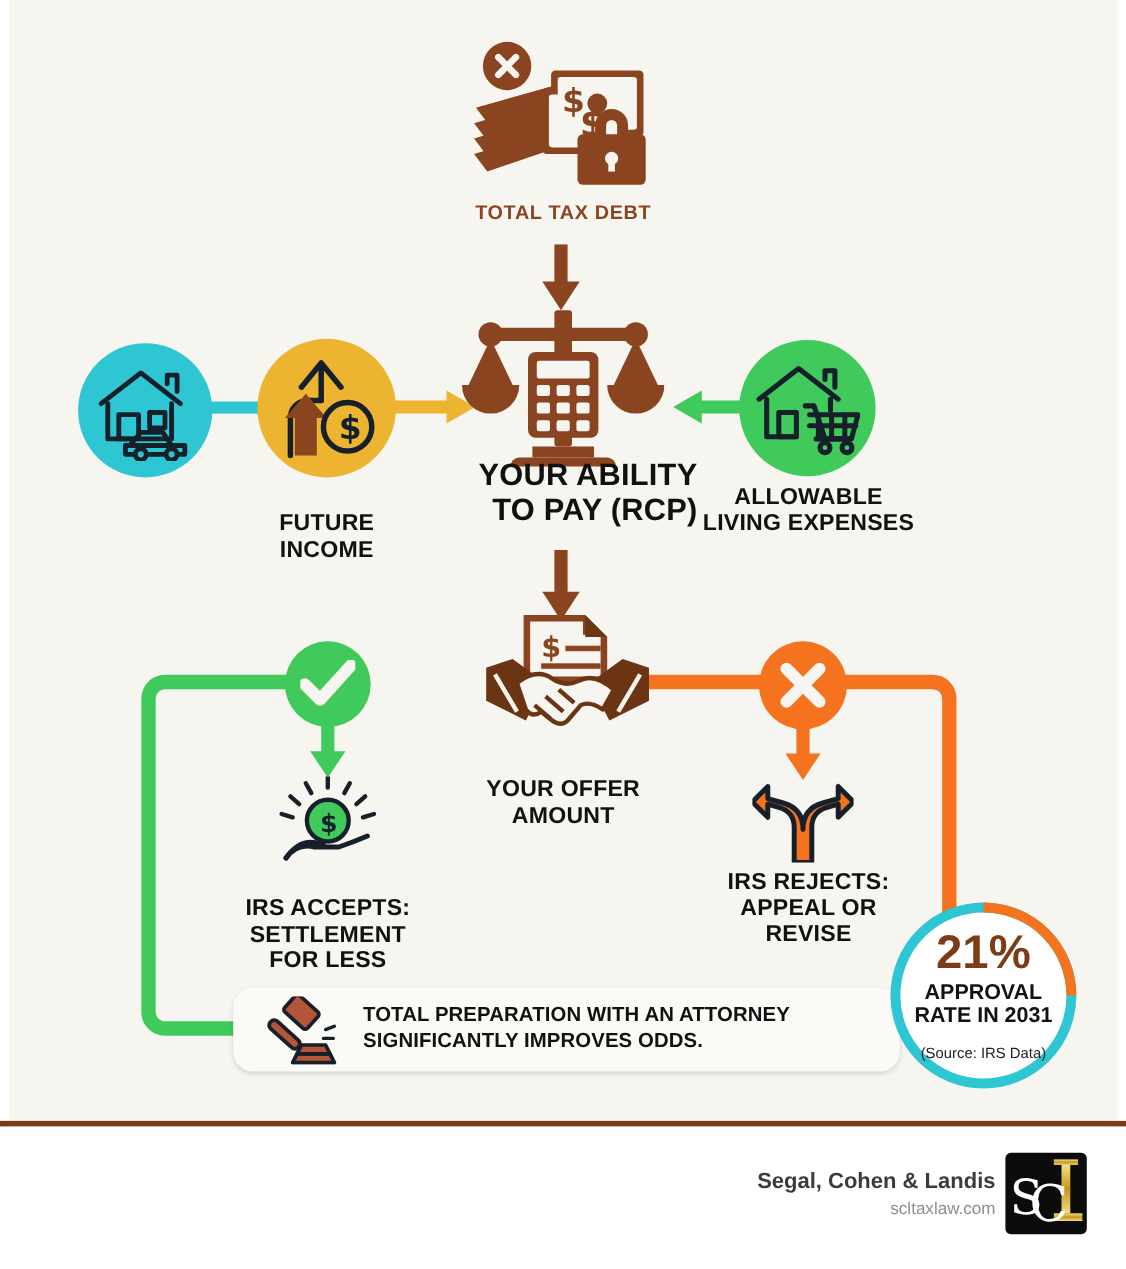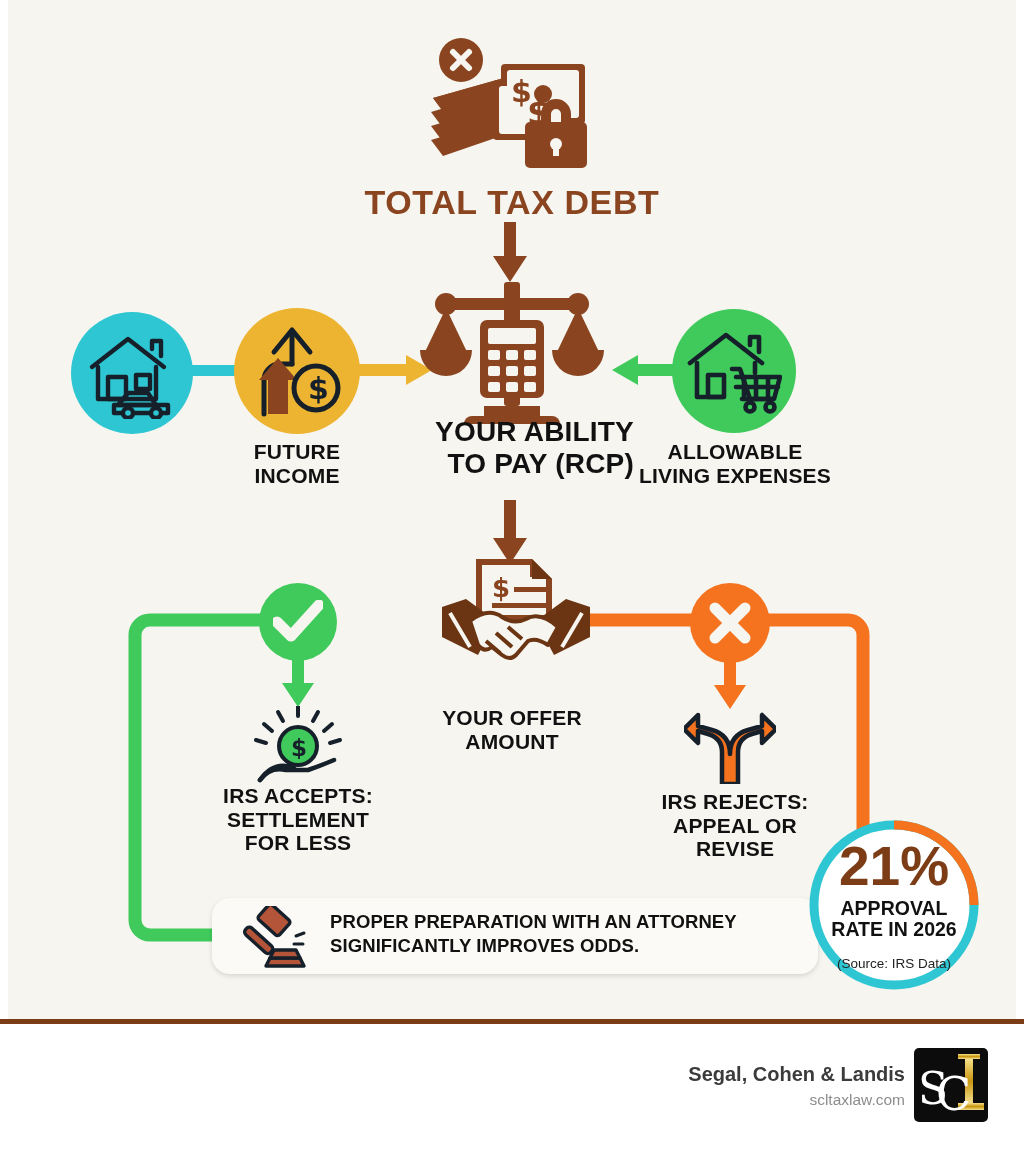--- a/index.html
+++ b/index.html
@@ -26,33 +26,33 @@
     font-weight:bold;color:#111111;
     letter-spacing:.2px;line-height:1.13;
     white-space:pre-line;
   }
   .circle{position:absolute;border-radius:50%;}
   .icon-svg{position:absolute;}
 
   
   #money-icon{left:415px;top:36px;width:190px;height:140px;}
   #total-debt-label{
-    left:312px;top:183px;width:400px;font-size:34px;color:#8a4520;
+    left:312px;top:183px;width:400px;font-size:18px;color:#8a4520;
     letter-spacing:.6px;
   }
   #arrow-top{left:487px;top:222px;width:46px;height:62px;}
 
   
   #asset-circle{left:71px;top:312px;width:122px;height:122px;background:#2ec6d2;}
   #asset-icon{left:86px;top:327px;width:92px;height:92px;}
   #asset-label{left:47px;top:440px;width:170px;font-size:21px;}
 
   #future-circle{left:234px;top:308px;width:126px;height:126px;background:#edb431;}
   #future-icon{left:250px;top:322px;width:94px;height:98px;}
-  #future-label{left:212px;top:440px;width:170px;font-size:21px;}
+  #future-label{left:212px;top:464px;width:170px;font-size:21px;}
 
   #alw-circle{left:672px;top:309px;width:124px;height:124px;background:#3fca5b;}
   #alw-icon{left:686px;top:325px;width:96px;height:92px;}
   #alw-label{left:620px;top:440px;width:230px;font-size:21px;}
 
   #scale-icon{left:420px;top:278px;width:184px;height:148px;}
   #rcp-label{left:392px;top:416px;width:242px;font-size:28px;text-align:right;}
 
   #link-cyan{position:absolute;left:186px;top:365px;width:58px;height:11px;background:#2ec6d2;}
   #arrow-gold{left:352px;top:352px;width:82px;height:36px;}
@@ -61,21 +61,21 @@
   #arrow-mid{left:487px;top:500px;width:46px;height:66px;}
 
   
   #offer-icon{left:440px;top:555px;width:152px;height:130px;}
   #offer-label{left:392px;top:706px;width:240px;font-size:21px;text-align:center;}
 
   #check-circle{left:259px;top:583px;width:78px;height:78px;background:#3fca5b;}
   #check-glyph{left:273px;top:600px;width:50px;height:44px;}
   #arrow-check-down{left:280px;top:655px;width:36px;height:54px;}
   #accept-icon{left:248px;top:706px;width:100px;height:78px;}
-  #accept-label{left:178px;top:784px;width:240px;font-size:21px;}
+  #accept-label{left:178px;top:814px;width:240px;font-size:21px;}
 
   #x-circle{left:690px;top:583px;width:80px;height:80px;background:#f5721e;}
   #x-glyph{left:707px;top:600px;width:46px;height:46px;}
   #arrow-x-down{left:712px;top:657px;width:36px;height:54px;}
   #reject-icon{left:684px;top:706px;width:92px;height:78px;}
   #reject-label{left:620px;top:790px;width:230px;font-size:21px;}
 
   
   #path-green{position:absolute;left:120px;top:605px;width:200px;height:345px;}
   #path-orange{position:absolute;left:580px;top:605px;width:320px;height:260px;}
@@ -93,21 +93,21 @@
     white-space:pre-line;letter-spacing:.1px;
   }
 
   
   #badge{position:absolute;left:800px;top:811px;width:188px;height:188px;}
   #badge-inner{
     position:absolute;left:814px;top:825px;width:160px;height:160px;
     display:flex;flex-direction:column;align-items:center;justify-content:center;
     text-align:center;
   }
-  #badge-pct{font-size:55px;font-weight:bold;color:#7b3c16;line-height:1;}
+  #badge-pct{font-size:43px;font-weight:bold;color:#7b3c16;line-height:1;}
   #badge-line1{font-size:19.5px;font-weight:bold;color:#111;line-height:1.1;margin-top:4px;white-space:pre-line;}
   #badge-src{font-size:13.5px;color:#222;margin-top:16px;}
 
   
   #footer-name{
     position:absolute;left:560px;top:1063px;width:345px;text-align:right;
     font-size:20px;font-weight:bold;color:#3b3b3b;
   }
   #footer-url{
     position:absolute;left:560px;top:1091px;width:345px;text-align:right;
@@ -340,32 +340,32 @@
       <rect x="24" y="4" width="28" height="20" rx="3" fill="#b4553a" transform="rotate(42 38 14)"></rect>
       <rect x="6" y="30" width="34" height="9" rx="4" fill="#b4553a" transform="rotate(42 23 34)"></rect>
       <path d="M34 52 h30 l4 8 H30 z" fill="#b4553a"></path>
       <path d="M38 44 h22 l4 8 H34 z" fill="#b4553a"></path>
     </g>
     <g stroke="#16202b" stroke-width="3" stroke-linecap="round">
       <line x1="60" y1="30" x2="68" y2="27"></line>
       <line x1="58" y1="38" x2="67" y2="38"></line>
     </g>
   </svg>
-  <div id="callout-text">PROPER PREPARATION WITH AN ATTORNEY
+  <div id="callout-text">TOTAL PREPARATION WITH AN ATTORNEY
 SIGNIFICANTLY IMPROVES ODDS.</div>
 
   <svg id="badge" viewBox="0 0 188 188">
     <circle cx="94" cy="94" r="80" fill="#ffffff"></circle>
     <circle cx="94" cy="94" r="80" fill="none" stroke="#2ec6d2" stroke-width="9"></circle>
     <path d="M94 14 A80 80 0 0 1 174 94" fill="none" stroke="#f5721e" stroke-width="9" stroke-linecap="butt"></path>
   </svg>
   <div id="badge-inner">
     <div id="badge-pct">21%</div>
     <div id="badge-line1">APPROVAL
-RATE IN 2026</div>
+RATE IN 2031</div>
     <div id="badge-src">(Source: IRS Data)</div>
   </div>
 
   <div class="divider"></div>
   <div id="footer-url">scltaxlaw.com</div>
   <div id="footer-name">Segal, Cohen &amp; Landis</div>
   <div id="logo-tile"></div>
   <svg id="logo-svg" viewBox="0 0 74 74">
     <defs>
       <linearGradient id="gold" x1="0" y1="0" x2="0" y2="1">

